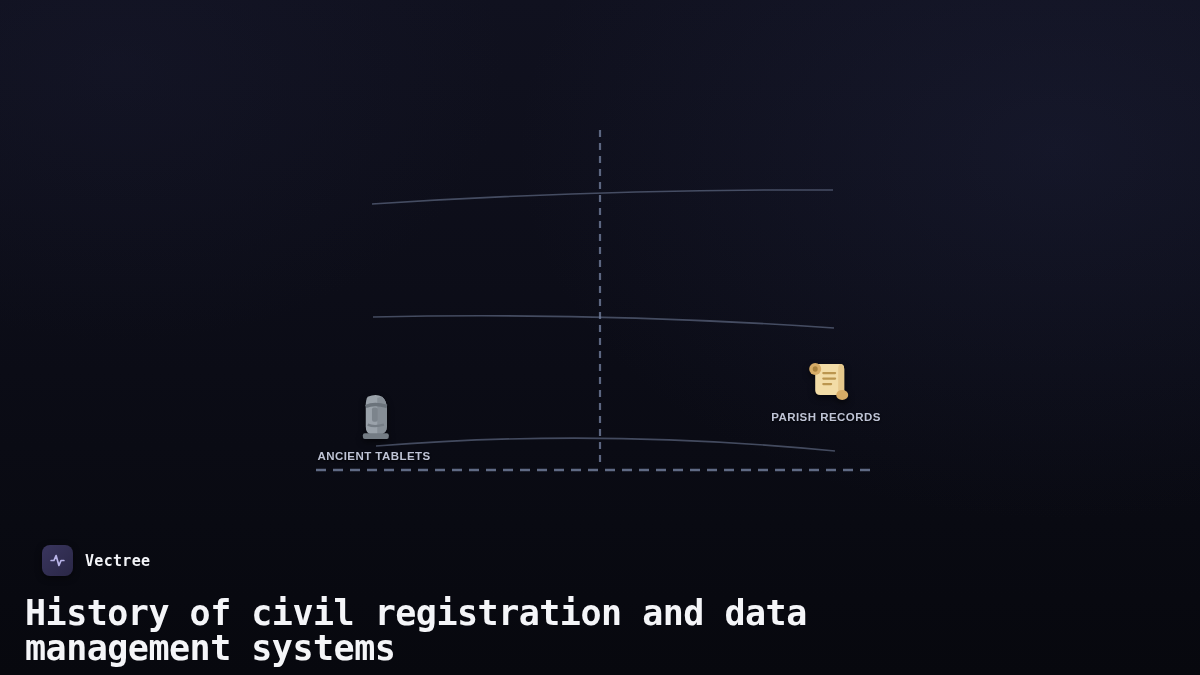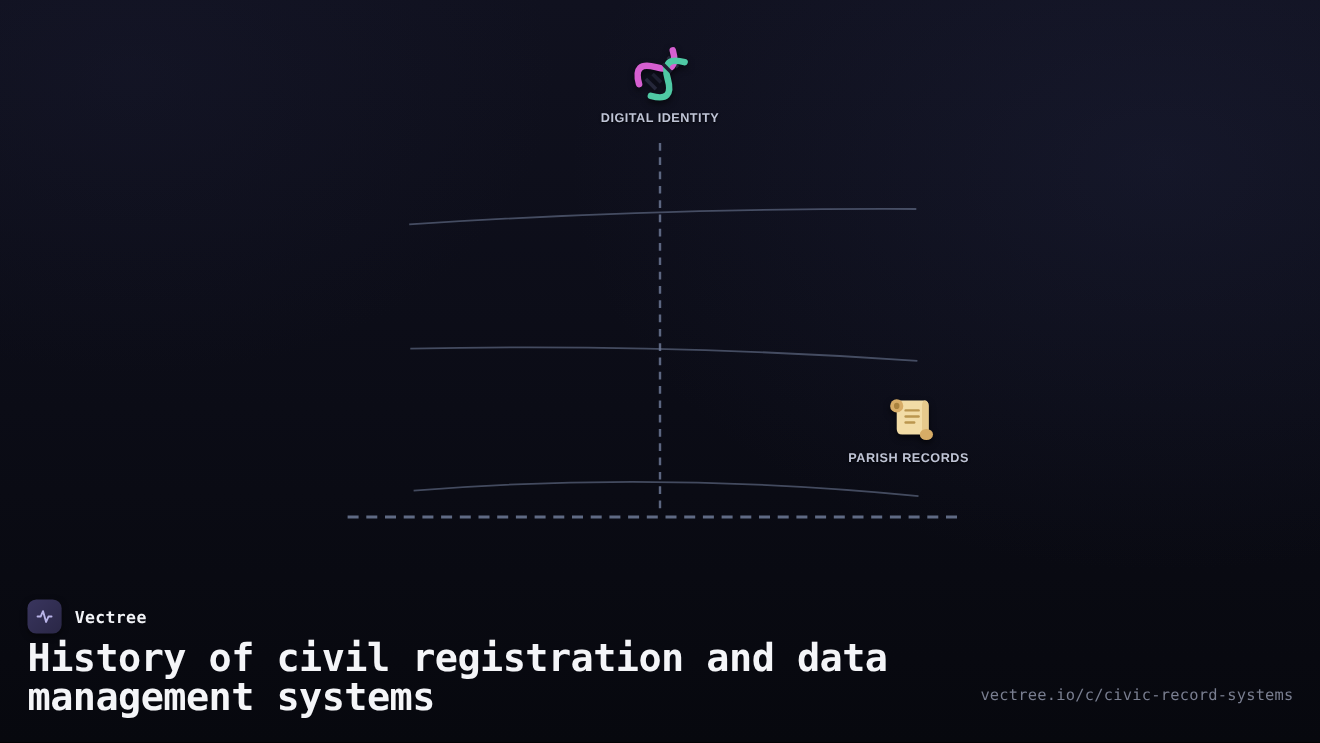--- a/index.html
+++ b/index.html
@@ -12,87 +12,84 @@
     font-family:"DejaVu Sans Mono","Liberation Mono",monospace;
   }
   .lines{position:absolute;left:0;top:0;pointer-events:none;}
   .node{position:absolute;transform:translateX(-50%);display:flex;flex-direction:column;align-items:center;gap:8px;}
   .node .icon{filter:drop-shadow(0 3px 3px rgba(0,0,0,.55));line-height:0;}
   .node .label{
     font-family:"Liberation Sans","DejaVu Sans",sans-serif;
     font-weight:bold;font-size:11.5px;letter-spacing:.45px;color:#bfc4d6;
     text-shadow:0 1px 2px rgba(0,0,0,.85);white-space:nowrap;
   }
-  .brand-row{position:absolute;left:25px;top:545px;display:flex;align-items:center;gap:12px;}
+  .brand-row{position:absolute;left:42px;top:545px;display:flex;align-items:center;gap:12px;}
   .brand-logo{width:31px;height:31px;border-radius:8px;background:linear-gradient(135deg,#39355e,#2a2746);
     display:flex;align-items:center;justify-content:center;box-shadow:0 2px 6px rgba(0,0,0,.5);}
   .brand-name{color:#f2f3f7;font-size:15px;font-weight:bold;letter-spacing:.3px;}
   .main-title{
-    position:absolute;left:25px;top:582px;width:880px;
+    position:absolute;left:25px;top:596px;width:880px;
     color:#f4f5f8;font-size:35px;font-weight:bold;line-height:1.0;letter-spacing:-.5px;
   }
   .page-url{position:absolute;right:24px;top:624px;color:#797e90;font-size:14px;letter-spacing:.2px;}
 </style>
 </head>
 <body>
 
 <div class="canvas">
 
   <svg class="lines" width="1200" height="675" viewBox="0 0 1200 675">
 
     <path d="M600,130 L600,468" stroke="#5c6680" stroke-width="2.2" stroke-dasharray="7 6" fill="none"></path>
 
     <path d="M316,470 L877,470" stroke="#5f6a84" stroke-width="2.6" stroke-dasharray="10 7" fill="none"></path>
 
     <path d="M372,204 Q600,189 833,190" stroke="#72809c" stroke-opacity=".55" stroke-width="1.6" fill="none"></path>
     <path d="M373,317 Q600,312 834,328" stroke="#72809c" stroke-opacity=".55" stroke-width="1.6" fill="none"></path>
     <path d="M376,446 Q600,428 835,451" stroke="#72809c" stroke-opacity=".55" stroke-width="1.6" fill="none"></path>
   </svg>
 
-  <div class="node" style="left:600px;top:42px;">
-    <span class="icon">
-      <svg width="52" height="52" viewBox="0 0 48 48" style="overflow:visible">
-        <g transform="rotate(45 24 24)">
-          <line x1="18" y1="9" x2="30" y2="9" stroke="#25273a" stroke-width="3"></line>
-          <line x1="18" y1="35" x2="30" y2="35" stroke="#25273a" stroke-width="3"></line>
-          <path d="M17,2 Q35,12 17,22 Q-1,32 17,42" stroke="#d65fd0" stroke-width="5.5" fill="none" stroke-linecap="round"></path>
-          <path d="M31,2 Q13,12 31,22 Q49,32 31,42" stroke="#4fc9a4" stroke-width="5.5" fill="none" stroke-linecap="round"></path>
-          <line x1="19" y1="16" x2="29" y2="16" stroke="#1d1f30" stroke-width="3"></line>
-          <line x1="19" y1="28" x2="29" y2="28" stroke="#1d1f30" stroke-width="3"></line>
-        </g>
-      </svg>
-    </span>
-    <span class="label">DIGITAL IDENTITY</span>
-  </div>
 
 
 
   <div class="node" style="left:826px;top:355px;">
     <span class="icon">
       <svg width="48" height="48" viewBox="0 0 48 48">
         <path d="M13,9 L38,9 Q42,9 42,14 L42,40 L18,40 Q13,40 13,35 Z" fill="#f2dca6"></path>
         <path d="M38,9 Q42,9 42,14 L42,40 L36,40 L36,14 Q36,10 38,9 Z" fill="#e6c98c"></path>
         <ellipse cx="13" cy="14" rx="6" ry="6" fill="#d7ac66"></ellipse>
         <ellipse cx="13" cy="14" rx="2.5" ry="2.8" fill="#a9823e"></ellipse>
         <ellipse cx="40" cy="40" rx="6" ry="5" fill="#d7ac66"></ellipse>
         <rect x="20" y="17" width="14" height="2.2" rx="1.1" fill="#bb964f"></rect>
         <rect x="20" y="22.5" width="14" height="2.2" rx="1.1" fill="#bb964f"></rect>
         <rect x="20" y="28" width="10" height="2.2" rx="1.1" fill="#bb964f"></rect>
       </svg>
     </span>
     <span class="label">PARISH RECORDS</span>
   </div>
 
+  <div class="node" style="left:374px;top:392px;">
+    <span class="icon">
+      <svg width="46" height="50" viewBox="0 0 48 52">
+        <path d="M17,5 Q26,1 32,5 Q37,9 37,18 L37,36 Q37,44 29,44 L21,44 Q15,44 15,36 L15,14 Q15,8 17,5 Z" fill="#9aa2aa"></path>
+        <path d="M32,5 Q37,9 37,18 L37,36 Q37,44 29,44 L27,44 L27,6 Z" fill="#868e96"></path>
+        <path d="M15,15 Q24,11 37,15" stroke="#6b737b" stroke-width="3.6" fill="none"></path>
+        <rect x="21.5" y="16" width="6" height="15" rx="2" fill="#7c848c"></rect>
+        <path d="M17,34 Q24,37 34,34" stroke="#757d85" stroke-width="2.4" fill="none"></path>
+        <rect x="12" y="43" width="27" height="6" rx="2" fill="#747c84"></rect>
+      </svg>
+    </span>
+    <span class="label">ANCIENT TABLETS</span>
+  </div>
 
   <div class="brand-row">
     <span class="brand-logo">
       <svg width="17" height="17" viewBox="0 0 24 24">
         <path d="M3,12 L7,12 L10,5 L14,19 L17,12 L21,12" stroke="#b9b4e8" stroke-width="2.4" fill="none" stroke-linecap="round" stroke-linejoin="round"></path>
       </svg>
     </span>
     <span class="brand-name">Vectree</span>
   </div>
 
   <div class="main-title">History of civil registration and data management systems</div>
 
-  <div class="page-url">vectree.io/c/civic-record-systems</div>
 
 </div>
 
 </body></html>

